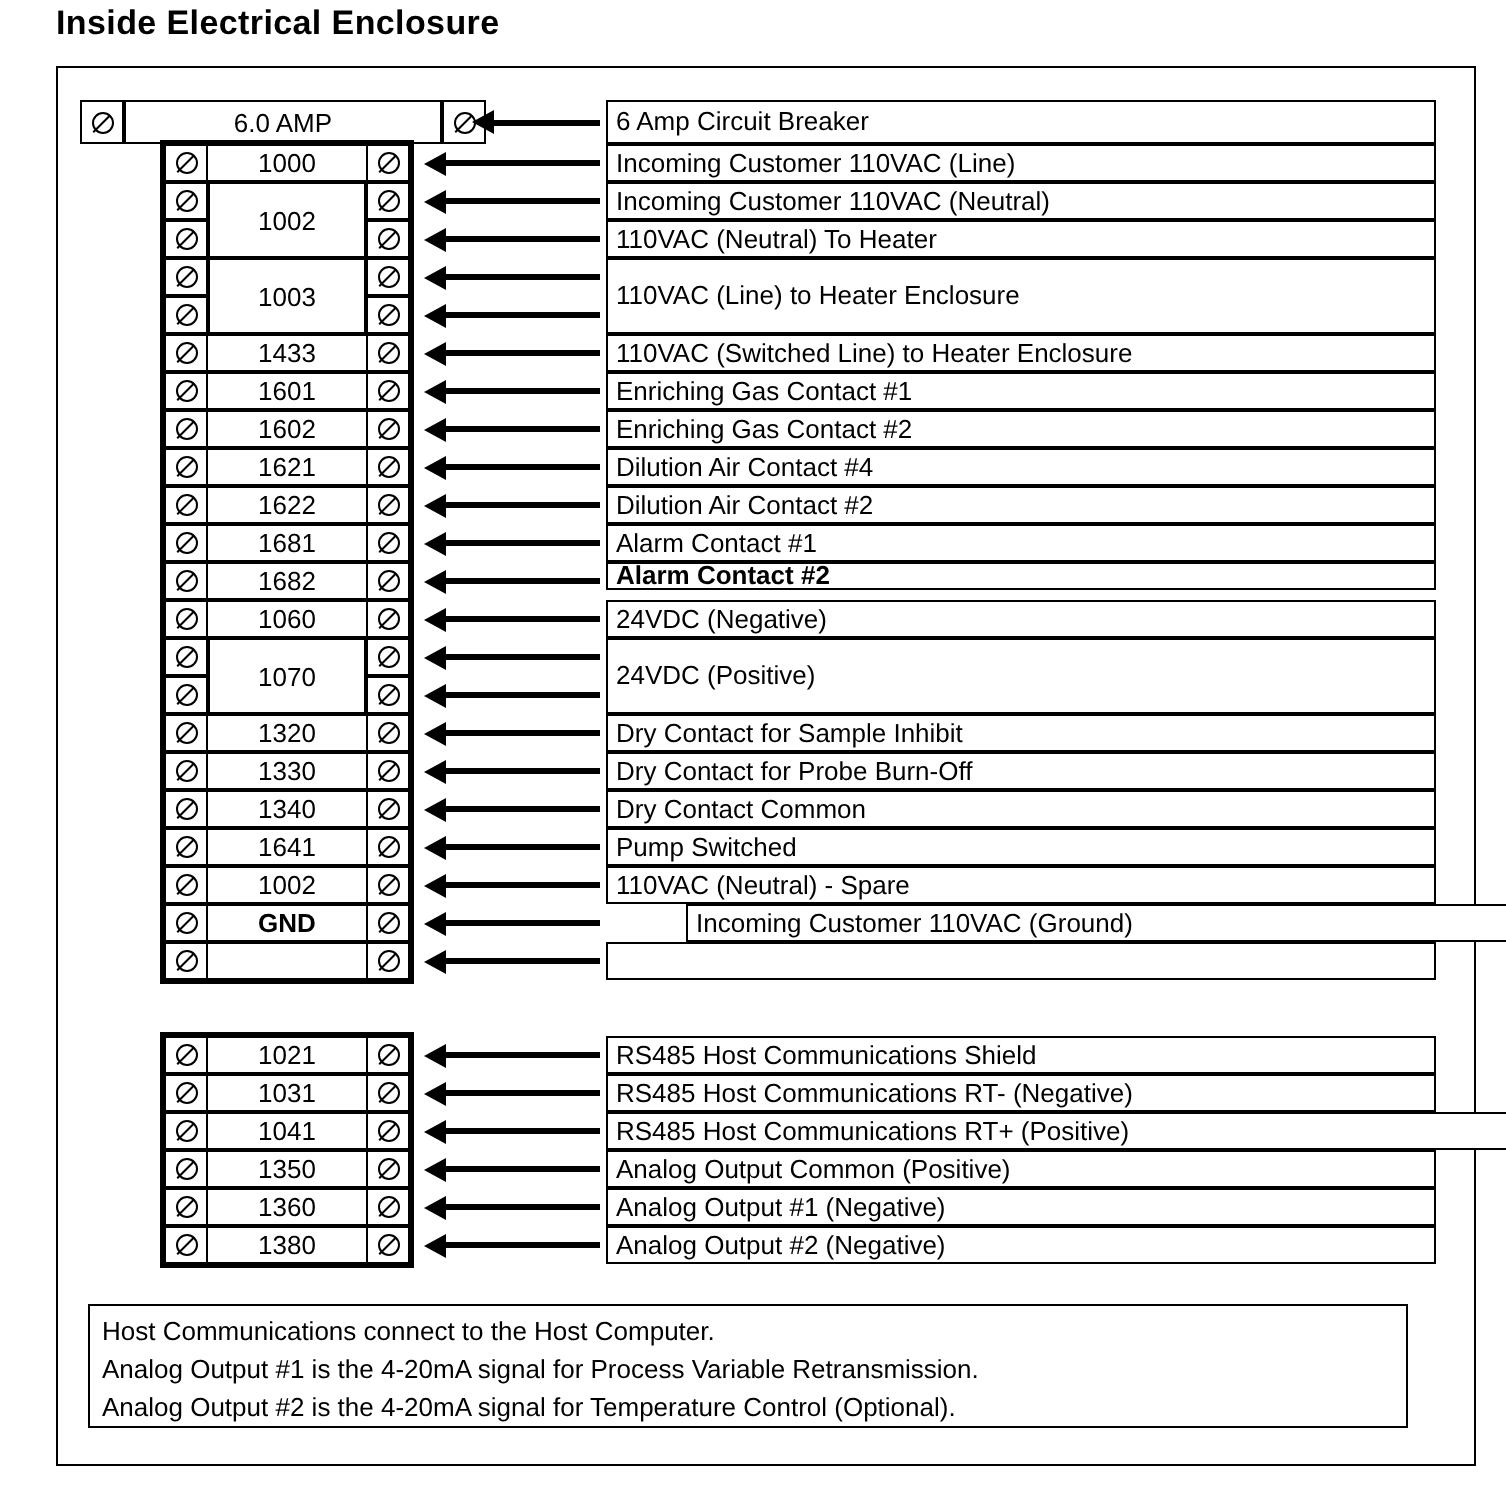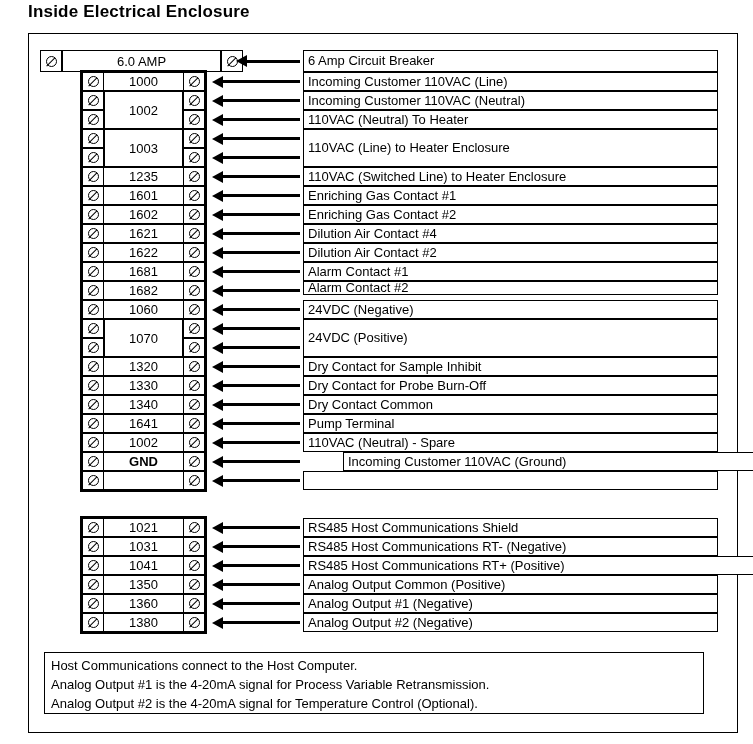--- a/index.html
+++ b/index.html
@@ -211,21 +211,21 @@
     </div>
     <div class="arrow" style="left: 222px; top: 137px; width: 78px;"></div>
     <div class="arrow" style="left: 222px; top: 156px; width: 78px;"></div>
     <div class="label" style="left: 303px; top: 129px; width: 415px; height: 38px;">110VAC (Line) to Heater Enclosure</div>
     <div class="term" style="left: 82px; top: 167px; width: 123px; height: 19px;">
       <div style="display: flex; flex-direction: column; flex: 0 0 auto;">
         <div class="screwcell" style="height: 19px;">
           <span class="screw"></span>
         </div>
       </div>
-      <div class="numcell">1235</div>
+      <div class="numcell">1433</div>
       <div style="display: flex; flex-direction: column; flex: 0 0 auto;">
         <div class="screwcell" style="height: 19px;">
           <span class="screw"></span>
         </div>
       </div>
     </div>
     <div class="arrow" style="left: 222px; top: 175px; width: 78px;"></div>
     <div class="label" style="left: 303px; top: 167px; width: 415px; height: 19px;">110VAC (Switched Line) to Heater Enclosure</div>
     <div class="term" style="left: 82px; top: 186px; width: 123px; height: 19px;">
       <div style="display: flex; flex-direction: column; flex: 0 0 auto;">
@@ -309,21 +309,21 @@
         </div>
       </div>
       <div class="numcell">1682</div>
       <div style="display: flex; flex-direction: column; flex: 0 0 auto;">
         <div class="screwcell" style="height: 19px;">
           <span class="screw"></span>
         </div>
       </div>
     </div>
     <div class="arrow" style="left: 222px; top: 289px; width: 78px;"></div>
-    <div class="label" style="left: 303px; top: 281px; width: 415px; height: 14px;">Alarm Contact #2</div>
+    <div class="label" style="left: 303px; top: 281px; width: 415px; height: 14px; font-weight: bold;">Alarm Contact #2</div>
     <div class="term" style="left: 82px; top: 300px; width: 123px; height: 19px;">
       <div style="display: flex; flex-direction: column; flex: 0 0 auto;">
         <div class="screwcell" style="height: 19px;">
           <span class="screw"></span>
         </div>
       </div>
       <div class="numcell">1060</div>
       <div style="display: flex; flex-direction: column; flex: 0 0 auto;">
         <div class="screwcell" style="height: 19px;">
           <span class="screw"></span>
@@ -406,21 +406,21 @@
         </div>
       </div>
       <div class="numcell">1641</div>
       <div style="display: flex; flex-direction: column; flex: 0 0 auto;">
         <div class="screwcell" style="height: 19px;">
           <span class="screw"></span>
         </div>
       </div>
     </div>
     <div class="arrow" style="left: 222px; top: 422px; width: 78px;"></div>
-    <div class="label" style="left: 303px; top: 414px; width: 415px; height: 19px;">Pump Terminal</div>
+    <div class="label" style="left: 303px; top: 414px; width: 415px; height: 19px;">Pump Switched</div>
     <div class="term" style="left: 82px; top: 433px; width: 123px; height: 19px;">
       <div style="display: flex; flex-direction: column; flex: 0 0 auto;">
         <div class="screwcell" style="height: 19px;">
           <span class="screw"></span>
         </div>
       </div>
       <div class="numcell">1002</div>
       <div style="display: flex; flex-direction: column; flex: 0 0 auto;">
         <div class="screwcell" style="height: 19px;">
           <span class="screw"></span>

